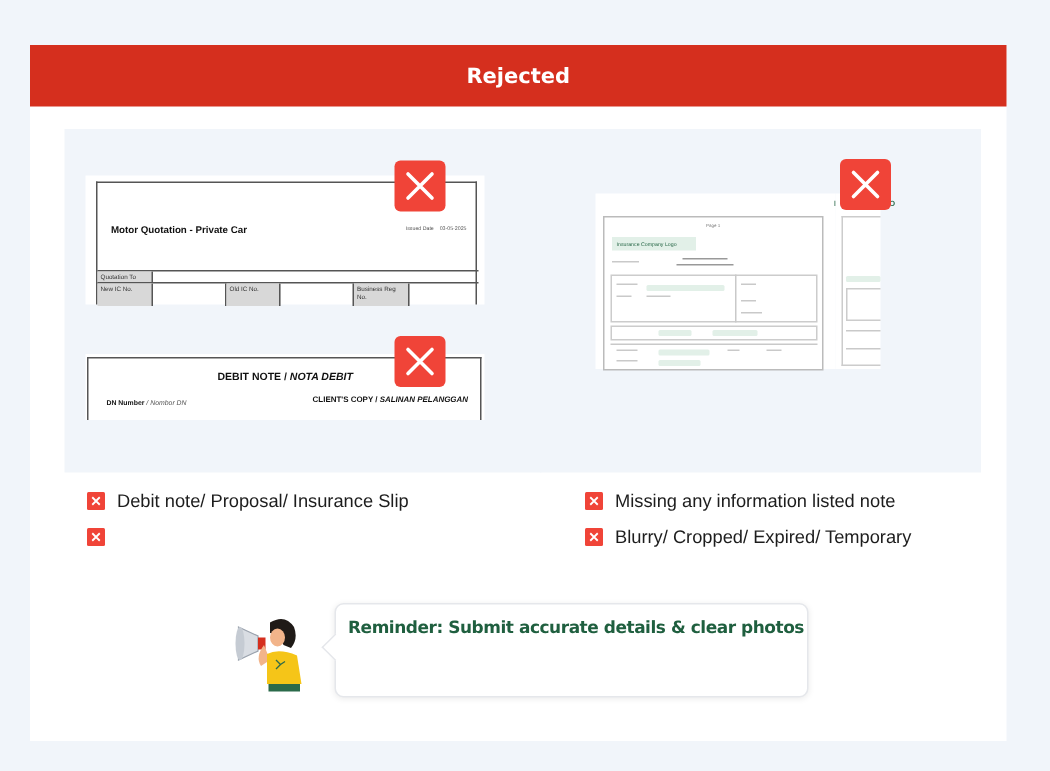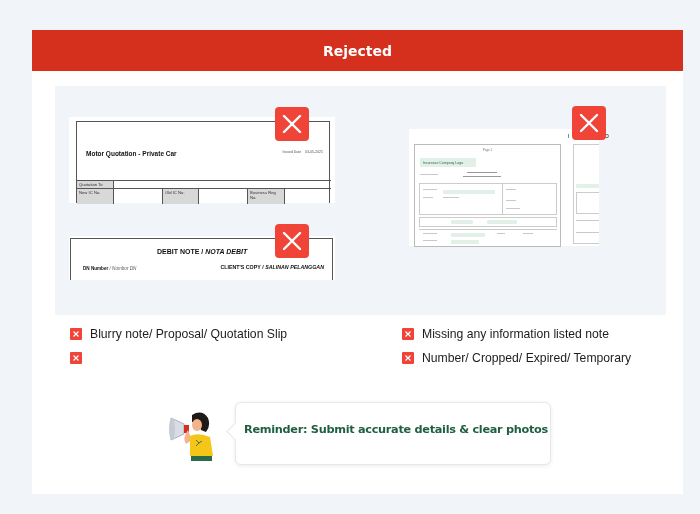--- a/index.html
+++ b/index.html
@@ -1,19 +1,19 @@
 <!DOCTYPE html>
 <html><head>
 <meta charset="utf-8">
 <style>
   * { box-sizing: border-box; margin: 0; padding: 0; }
   html, body { width: 700px; height: 514px; background: #f1f5fa; overflow: hidden; }
   body { font-family: "Liberation Sans", sans-serif; position: relative; }
 
-  .card { position: absolute; left: 32px; top: 30px; width: 651px; height: 464px; background: #ffffff; }
+  .card { position: absolute; left: 20px; top: 30px; width: 651px; height: 464px; background: #ffffff; }
   .header { height: 41px; background: #d52f1e; display: flex; align-items: center; justify-content: center; }
   .header-title { color: #ffffff; font-family: "DejaVu Sans", sans-serif; font-weight: bold; font-size: 14px; }
 
   .panel { position: absolute; background: #f1f5fa; }
   .panel-left { left: 23px; top: 56px; width: 318px; height: 229px; }
   .panel-right { left: 341px; top: 56px; width: 294px; height: 229px; }
   .panel-right { left: 340px; }
 
   
   .doc { position: absolute; background: #fff; }
@@ -52,21 +52,21 @@
   .list { position: absolute; }
   .list-item { display: flex; align-items: center; height: 24px; }
   .li-icon { width: 12px; height: 12px; background: #f04438; border-radius: 1px; display: flex; align-items: center; justify-content: center; margin-right: 8px; flex-shrink: 0; }
   .li-icon svg { width: 8px; height: 8px; }
   .li-text { font-size: 12.2px; color: #1d1d1d; font-family: "Liberation Sans", sans-serif; }
   .list-left { left: 38px; top: 292px; }
   .list-right { left: 370px; top: 292px; }
 
   
   .mascot { position: absolute; left: 136px; top: 380px; width: 50px; height: 52px; }
-  .reminder { position: absolute; left: 203px; top: 372px; width: 316px; height: 63px; background: #fff; border: 1px solid #e5e7eb; border-radius: 6px; box-shadow: 0 1px 4px rgba(0,0,0,0.08); padding: 17px 0 0 8px; }
+  .reminder { position: absolute; left: 203px; top: 372px; width: 316px; height: 63px; background: #fff; border: 1px solid #e5e7eb; border-radius: 6px; box-shadow: 0 1px 4px rgba(0,0,0,0.08); padding: 6px 0 0 8px; }
   .reminder::before { content: ""; position: absolute; left: -7px; top: 22px; width: 12px; height: 12px; background: #fff; border-left: 1px solid #e5e7eb; border-bottom: 1px solid #e5e7eb; transform: rotate(45deg); }
   .reminder-line { font-family: "DejaVu Sans", sans-serif; font-weight: bold; font-size: 11.3px; color: #1f5f3f; line-height: 19px; white-space: nowrap; letter-spacing: -0.3px; }
 </style>
 </head>
 <body>
 
 <div class="card">
   <div class="header">
     <span class="header-title">Rejected</span>
   </div>
@@ -156,21 +156,21 @@
     </div>
   </div>
 
   <div class="list list-left">
     <div class="list-item">
       <span class="li-icon">
           <svg viewBox="0 0 8 8">
             <path d="M1.5 1.5 L6.5 6.5 M6.5 1.5 L1.5 6.5" stroke="#fff" stroke-width="1.2"></path>
           </svg>
         </span>
-      <span class="li-text">Blurry note/ Proposal/ Quotation Slip</span>
+      <span class="li-text">Debit note/ Proposal/ Insurance Slip</span>
     </div>
     <div class="list-item">
       <span class="li-icon">
           <svg viewBox="0 0 8 8">
             <path d="M1.5 1.5 L6.5 6.5 M6.5 1.5 L1.5 6.5" stroke="#fff" stroke-width="1.2"></path>
           </svg>
         </span>
     </div>
   </div>
   <div class="list list-right">
@@ -181,21 +181,21 @@
           </svg>
         </span>
       <span class="li-text">Missing any information listed note</span>
     </div>
     <div class="list-item">
       <span class="li-icon">
           <svg viewBox="0 0 8 8">
             <path d="M1.5 1.5 L6.5 6.5 M6.5 1.5 L1.5 6.5" stroke="#fff" stroke-width="1.2"></path>
           </svg>
         </span>
-      <span class="li-text">Number/ Cropped/ Expired/ Temporary</span>
+      <span class="li-text">Blurry/ Cropped/ Expired/ Temporary</span>
     </div>
   </div>
 
   <div class="mascot">
     <svg viewBox="0 0 50 52" width="50" height="52">
 
       <path d="M3 8 L16 14 L16 24 L3 30 Z" fill="#d9dde3" stroke="#9aa2ad" stroke-width="0.8"></path>
       <ellipse cx="4" cy="19" rx="3" ry="11" fill="#c5cbd3"></ellipse>
       <rect x="16" y="15" width="5" height="8" fill="#d52f1e"></rect>
 

